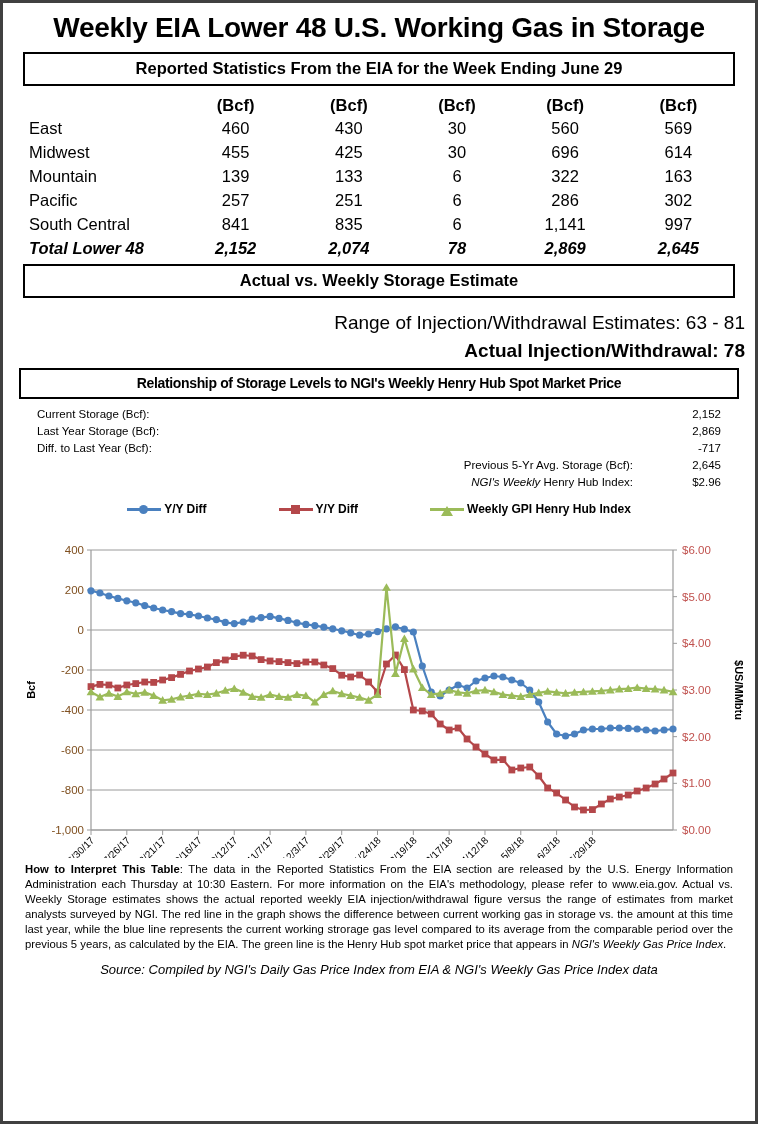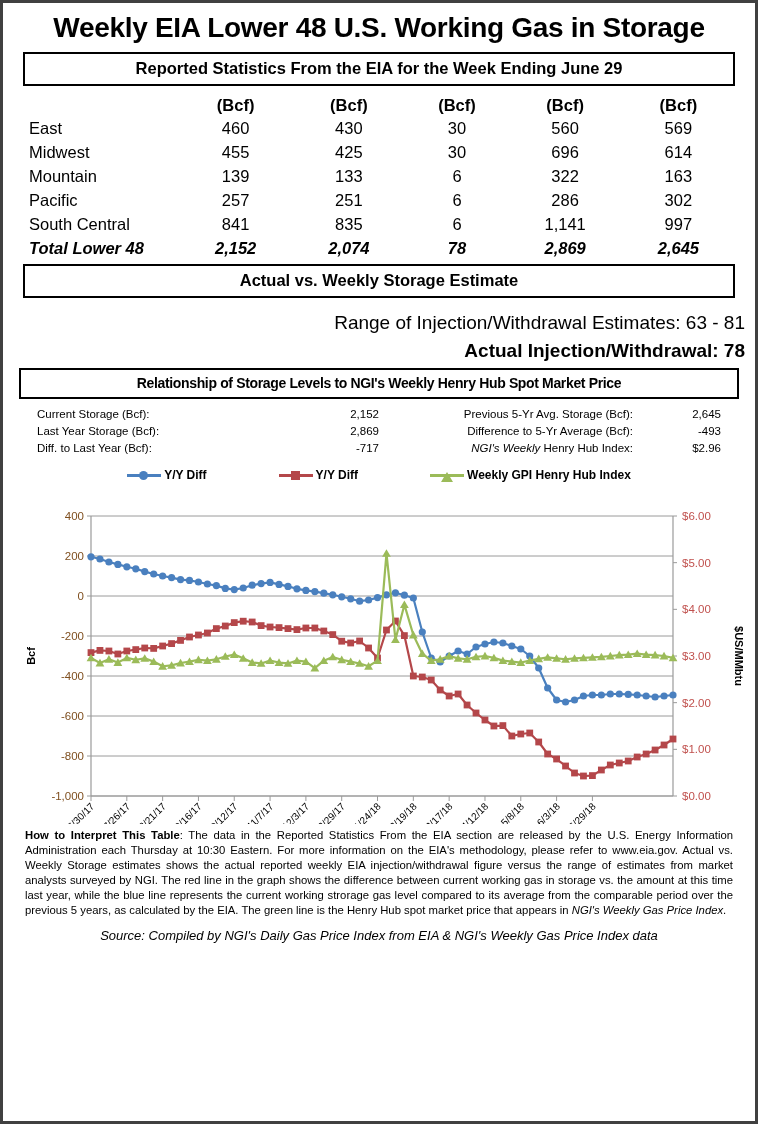--- a/index.html
+++ b/index.html
@@ -73,20 +73,21 @@
     line-height:1.45;
   }
   .est .b{font-weight:bold;}
 
   
   .summary{
     margin:9px 24px 0 24px;
     font-size:11.5px;
     display:flex;
     gap:0px;
+    flex-direction:column;
   }
   .summary .col{flex:1;}
   .srow{display:flex;align-items:baseline;margin-bottom:5px;}
   .srow .lab{flex:1;text-align:left;white-space:nowrap;}
   .srow .lab.right{text-align:right;padding-right:14px;}
   .srow .val{width:74px;text-align:right;white-space:nowrap;}
   .ital{font-style:italic;font-weight:normal;}
 
   
   .legend{
@@ -219,24 +220,20 @@
       </div>
       <div class="srow">
         <span class="lab">Diff. to Last Year (Bcf):</span>
         <span class="val">-717</span>
       </div>
     </div>
     <div class="col">
       <div class="srow">
         <span class="lab right">Previous 5-Yr Avg. Storage (Bcf):</span>
         <span class="val">2,645</span>
-      </div>
-      <div class="srow">
-        <span class="lab right">Difference to 5-Yr Average (Bcf):</span>
-        <span class="val">-493</span>
       </div>
       <div class="srow">
         <span class="lab right"><span class="ital">NGI's Weekly</span><span> Henry Hub Index:</span></span>
         <span class="val">$2.96</span>
       </div>
     </div>
   </div>
 
   <div class="legend">
     <div class="item">

